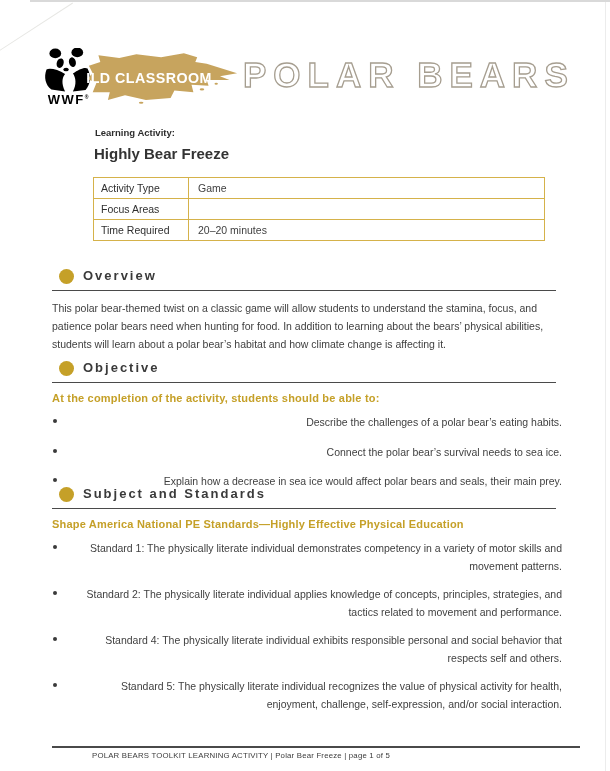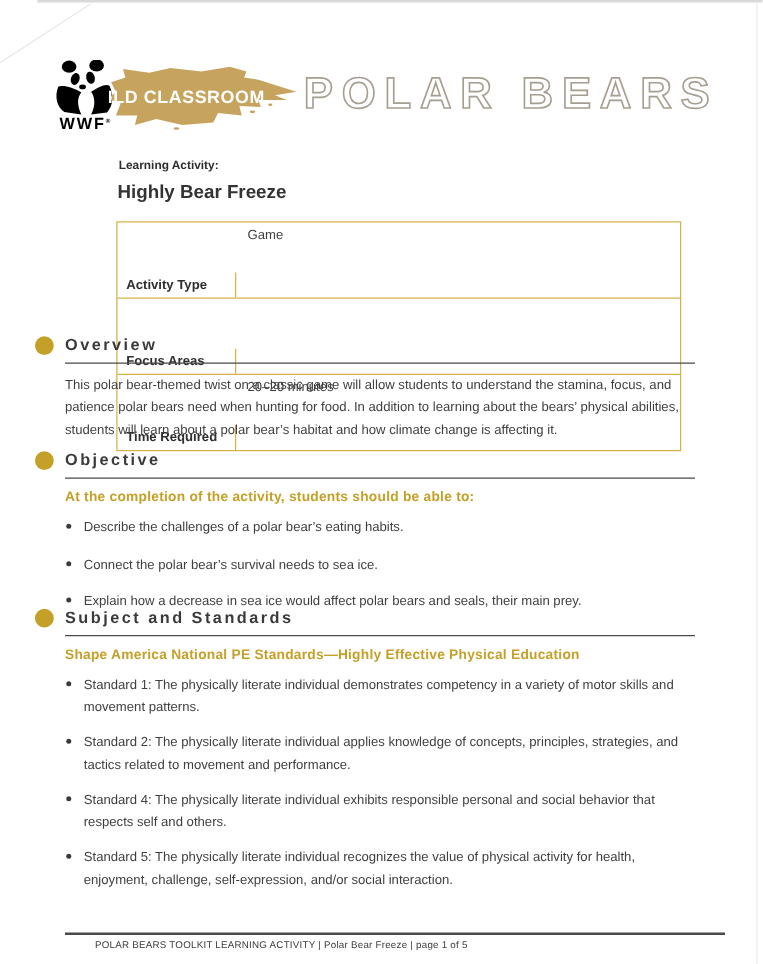--- a/index.html
+++ b/index.html
@@ -25,39 +25,39 @@
     position:absolute;left:203px;top:7px;font-size:35px;font-weight:700;letter-spacing:7px;
     color:transparent;-webkit-text-stroke:1.3px #a69e90;white-space:nowrap;
   }
 
   
   .kicker{position:absolute;left:95px;top:127px;font-size:9.5px;font-weight:700;color:#2d2d2d;}
   .doc-title{position:absolute;left:94px;top:145px;font-size:15px;font-weight:700;color:#333;margin:0;}
   .info-table{position:absolute;left:93px;top:177px;width:450px;border:1.6px solid #d5b24a;font-size:10.5px;}
   .info-row{display:grid;grid-template-columns:95px 1fr;}
   .info-row + .info-row{border-top:1.6px solid #d5b24a;}
-  .info-label{border-right:1.6px solid #d5b24a;font-weight:700;color:#2f2f2f;padding:4px 4px 4px 7px;margin-top:40px;}
+  .info-label{border-right:1.6px solid #d5b24a;font-weight:400;color:#2f2f2f;padding:4px 4px 4px 7px;}
   .info-value{padding:4px 4px 4px 9px;color:#3f3f3f;}
 
   
   .doc-section{position:absolute;left:52px;width:515px;}
-  .sec-head{position:relative;}
+  .sec-head{position:relative;margin-left:31px;}
   .sec-dot{position:absolute;left:-24px;top:1px;width:15px;height:15px;border-radius:50%;background:#c5a028;}
   .sec-head h2{margin:0;font-size:13px;line-height:16px;font-weight:700;letter-spacing:2px;color:#3a3a3a;}
   .rule{margin-top:6px;width:504px;border-bottom:1.6px solid #4a4a4a;}
   .body-text{margin:8px 0 0 0;font-size:10.5px;line-height:1.72;color:#3f3f3f;width:512px;}
   .subhead{margin-top:9px;font-size:11px;font-weight:700;color:#c5a028;letter-spacing:0.2px;}
-  .bullet-list{margin-top:10px;}
+  .bullet-list{margin-top:10px;text-align:right;}
   .bullet-row{position:relative;padding-left:15px;margin-bottom:12px;font-size:10.5px;line-height:1.67;width:495px;}
   .b-dot{position:absolute;left:1px;top:5px;width:4px;height:4px;border-radius:50%;background:#3a3a3a;}
   .tight .bullet-row{margin-bottom:11px;}
 
   
   .footer-rule{position:absolute;left:52px;top:746px;width:528px;border-top:2px solid #4a4a4a;}
-  .footer-text{position:absolute;left:36px;top:751px;font-size:7.8px;color:#3b3b3b;letter-spacing:0.2px;padding-left:40px;}
+  .footer-text{position:absolute;left:52px;top:751px;font-size:7.8px;color:#3b3b3b;letter-spacing:0.2px;padding-left:40px;}
 </style>
 </head>
 <body>
 
 <div class="top-edge"></div>
 <div class="right-edge"></div>
 <div class="corner-fold"></div>
 
 <header class="header">
   <div class="wwf">

